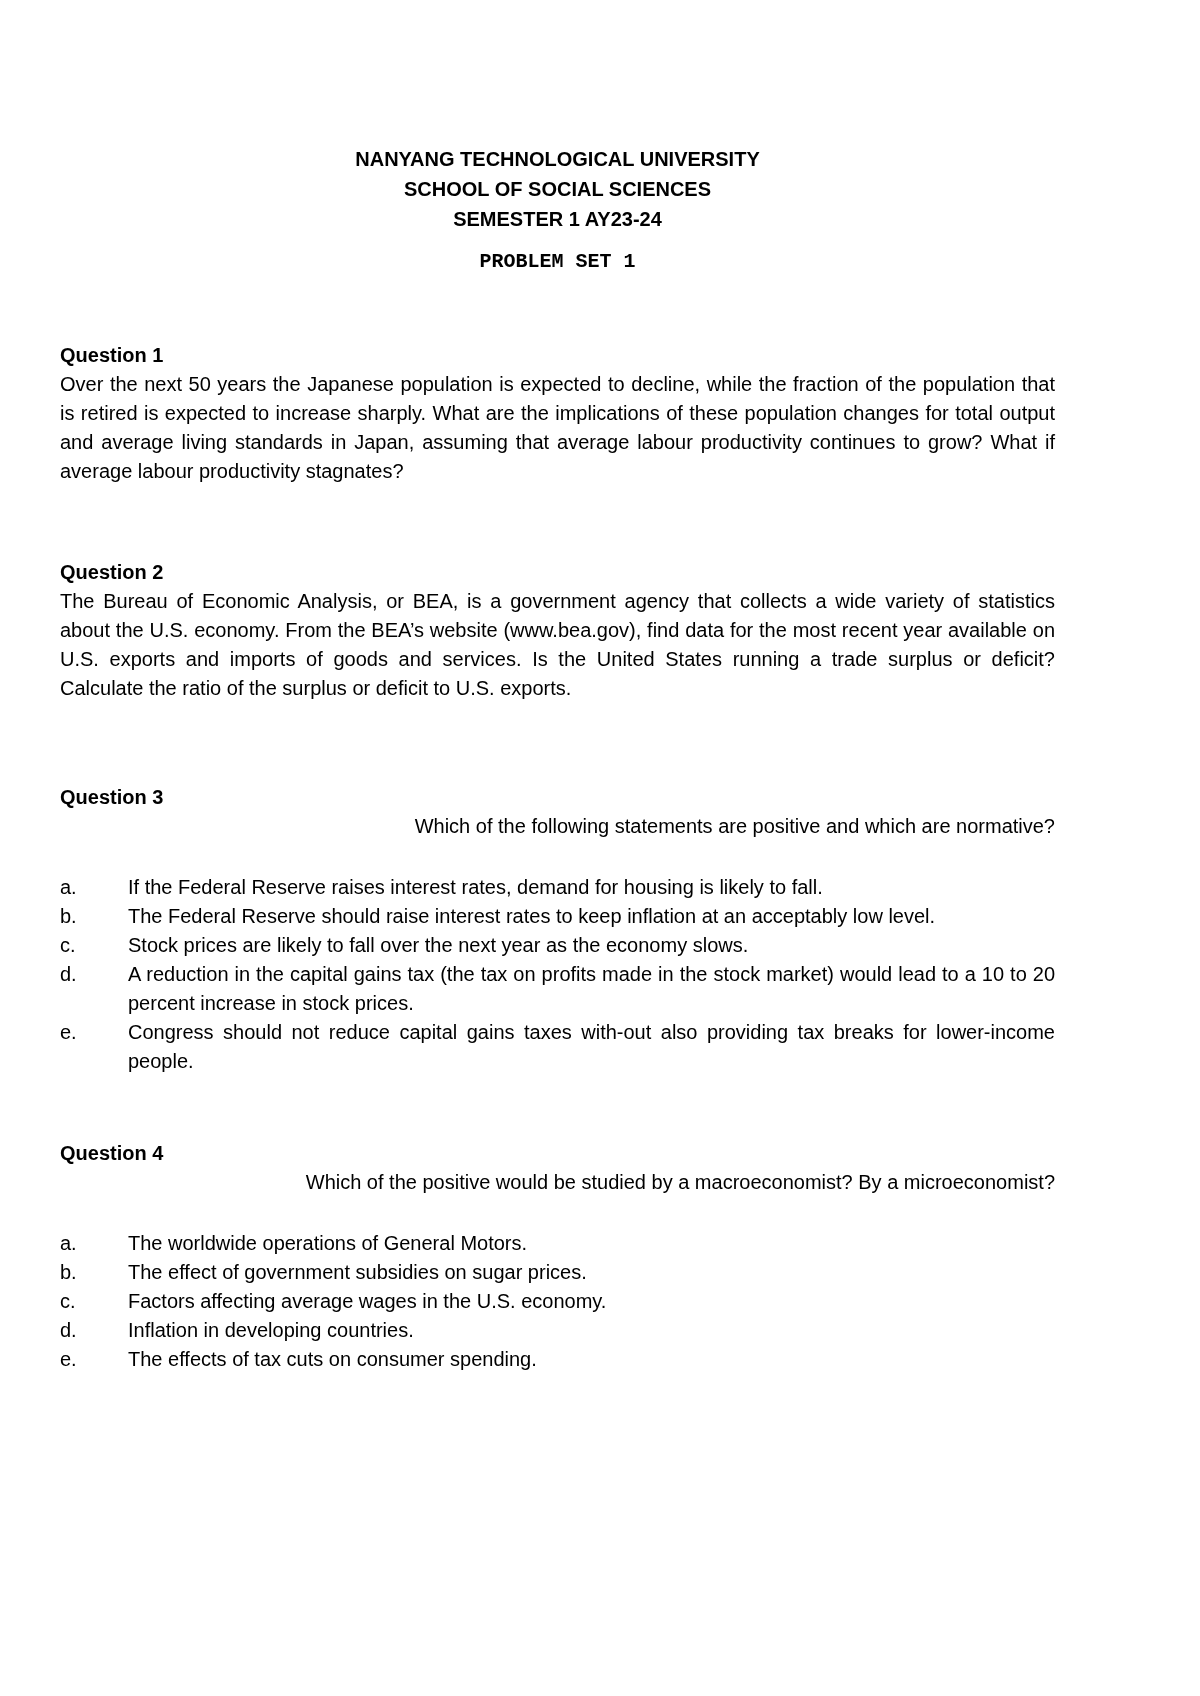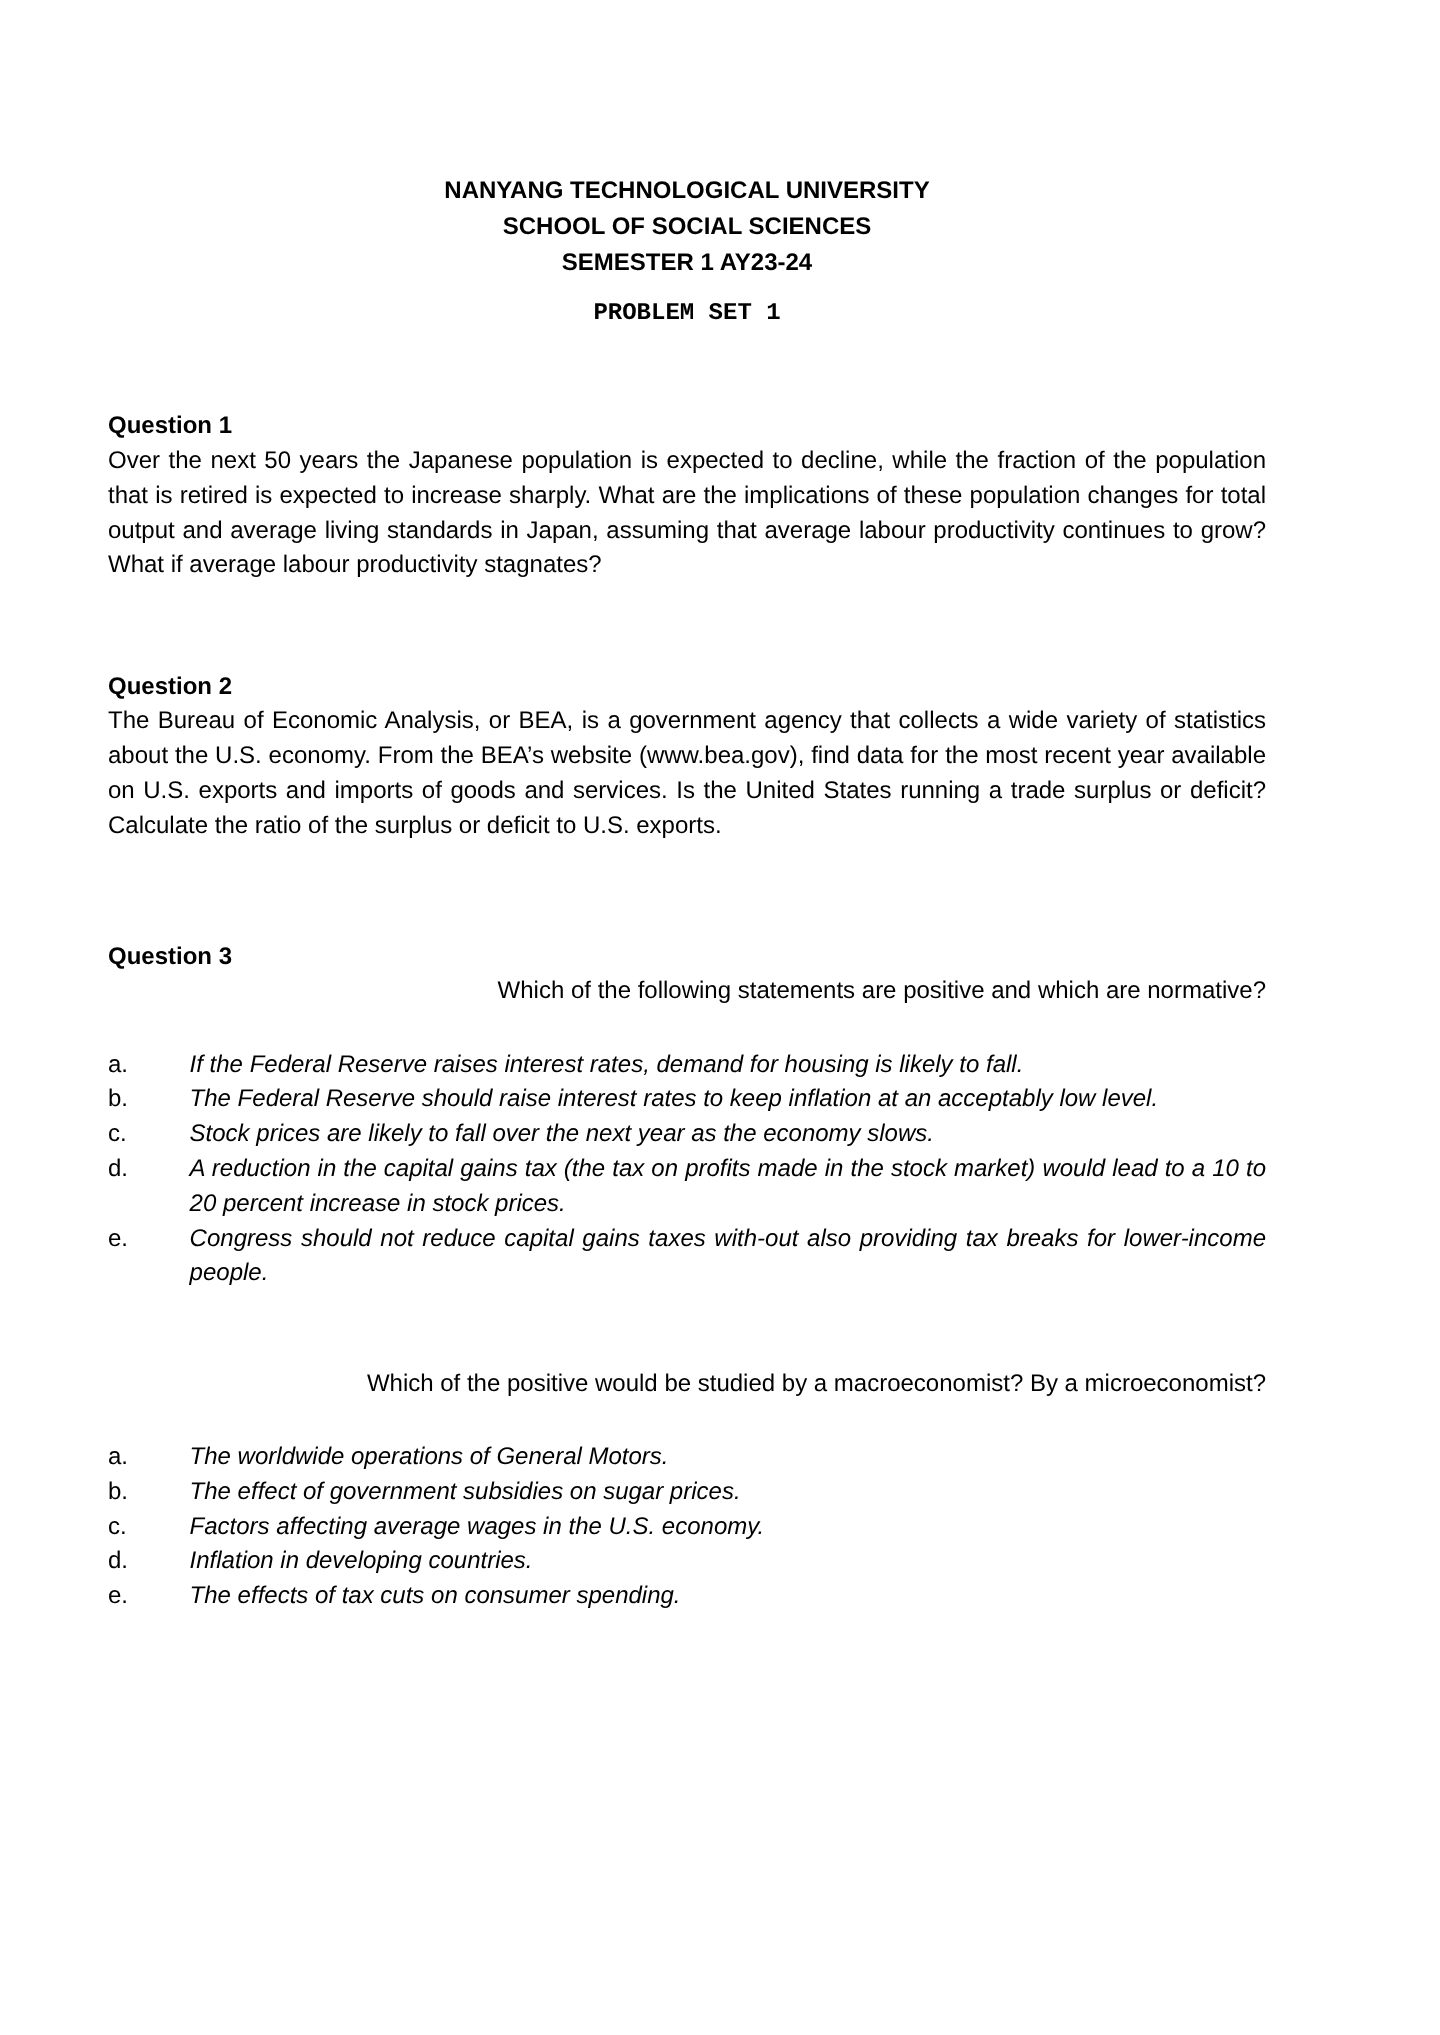--- a/index.html
+++ b/index.html
@@ -11,21 +11,21 @@
     width: 1200px;
     height: 1696px;
     font-family: "Liberation Sans", sans-serif;
     color: #000000;
     overflow: hidden;
   }
   .page {
     box-sizing: border-box;
     width: 1200px;
     height: 1696px;
-    padding: 144px 145px 0 90px;
+    padding: 144px 145px 0 60px;
     background: #ffffff;
   }
   .doc-header {
     text-align: center;
     font-weight: bold;
     font-size: 20px;
     line-height: 30px;
   }
   .course-title { margin-top: 10px; }
   .problem-set-title { margin-top: 13px; font-family: Liberation Mono, monospace; }
@@ -36,21 +36,21 @@
   .q-intro { text-align: right; }
 
   .section-q1 { margin-top: 64px; }
   .section-q2 { margin-top: 72px; }
   .section-q3 { margin-top: 80px; }
   .section-q4 { margin-top: 63px; }
 
   .option-list { margin-top: 32px; }
   .list-item { display: flex; }
   .item-label { flex: 0 0 68px; width: 68px; }
-  .item-text { flex: 1 1 auto; text-align: justify; font-style: italic; }
+  .item-text { flex: 1 1 auto; text-align: justify; }
 </style>
 </head>
 <body>
 
 <div class="page">
 
   <div class="doc-header">
     <div>NANYANG TECHNOLOGICAL UNIVERSITY</div>
     <div>SCHOOL OF SOCIAL SCIENCES</div>
     <div>SEMESTER 1 AY23-24</div>
@@ -88,20 +88,21 @@
         <div class="item-text">A reduction in the capital gains tax (the tax on profits made in the stock market) would lead to a 10 to 20 percent increase in stock prices.</div>
       </div>
       <div class="list-item">
         <div class="item-label">e.</div>
         <div class="item-text">Congress should not reduce capital gains taxes with-out also providing tax breaks for lower-income people.</div>
       </div>
     </div>
   </div>
 
   <div class="question section-q4">
+    <div class="q-heading">Question 4</div>
     <div class="q-intro">Which of the positive would be studied by a macroeconomist? By a microeconomist?</div>
     <div class="option-list">
       <div class="list-item">
         <div class="item-label">a.</div>
         <div class="item-text">The worldwide operations of General Motors.</div>
       </div>
       <div class="list-item">
         <div class="item-label">b.</div>
         <div class="item-text">The effect of government subsidies on sugar prices.</div>
       </div>

